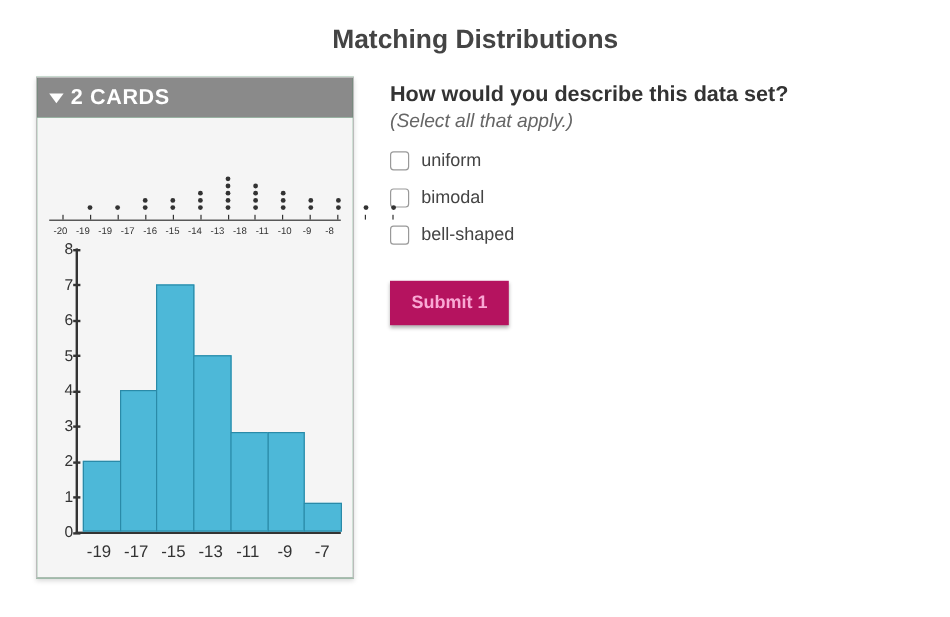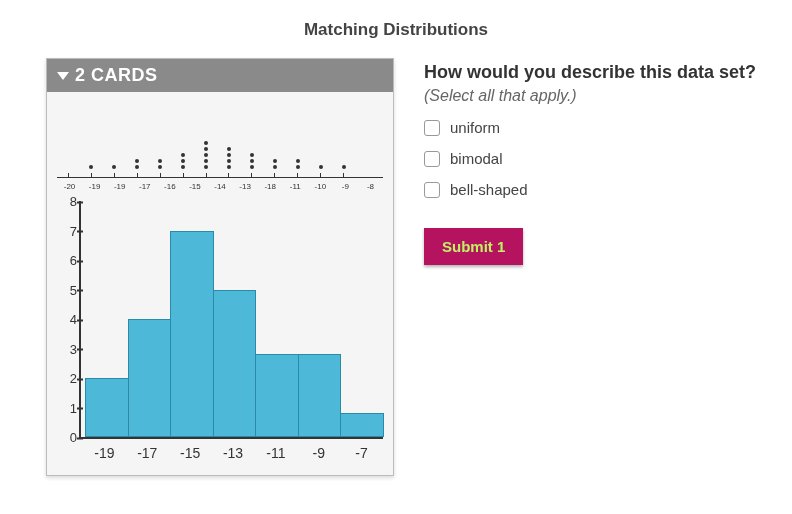--- a/index.html
+++ b/index.html
@@ -9,35 +9,34 @@
     width: 792px;
     height: 514px;
     overflow: hidden;
     position: relative;
   }
   .page {
     padding: 20px 30px;
   }
   .title {
     text-align: center;
-    font-size: 17px;
+    font-size: 22px;
     color: #444;
     font-weight: 600;
     margin-bottom: 18px;
   }
   .content {
     display: flex;
     gap: 30px;
   }
   .card {
-    width: 348px;
+    width: 265px;
     border: 1px solid #bbb;
     background: #15803d;
     box-shadow: 0 2px 4px rgba(0,0,0,0.15);
-    margin-left: 16px;
   }
   .card-header {
     background: #8a8a8a;
     color: #fff;
     padding: 6px 10px;
     font-size: 18px;
     font-weight: 600;
     letter-spacing: 0.5px;
     display: flex;
     align-items: center;
@@ -169,21 +168,21 @@
   .checkbox {
     width: 16px;
     height: 16px;
     border: 1.5px solid #999;
     border-radius: 3px;
     background: #fff;
   }
   .submit {
     margin-top: 16px;
     background: #b5135f;
-    color: #bef264;
+    color: #f9a8d4;
     border: none;
     padding: 10px 18px;
     font-size: 15px;
     font-weight: 600;
     cursor: pointer;
     box-shadow: 0 2px 3px rgba(0,0,0,0.3);
   }
 </style>
 </head>
 <body>

